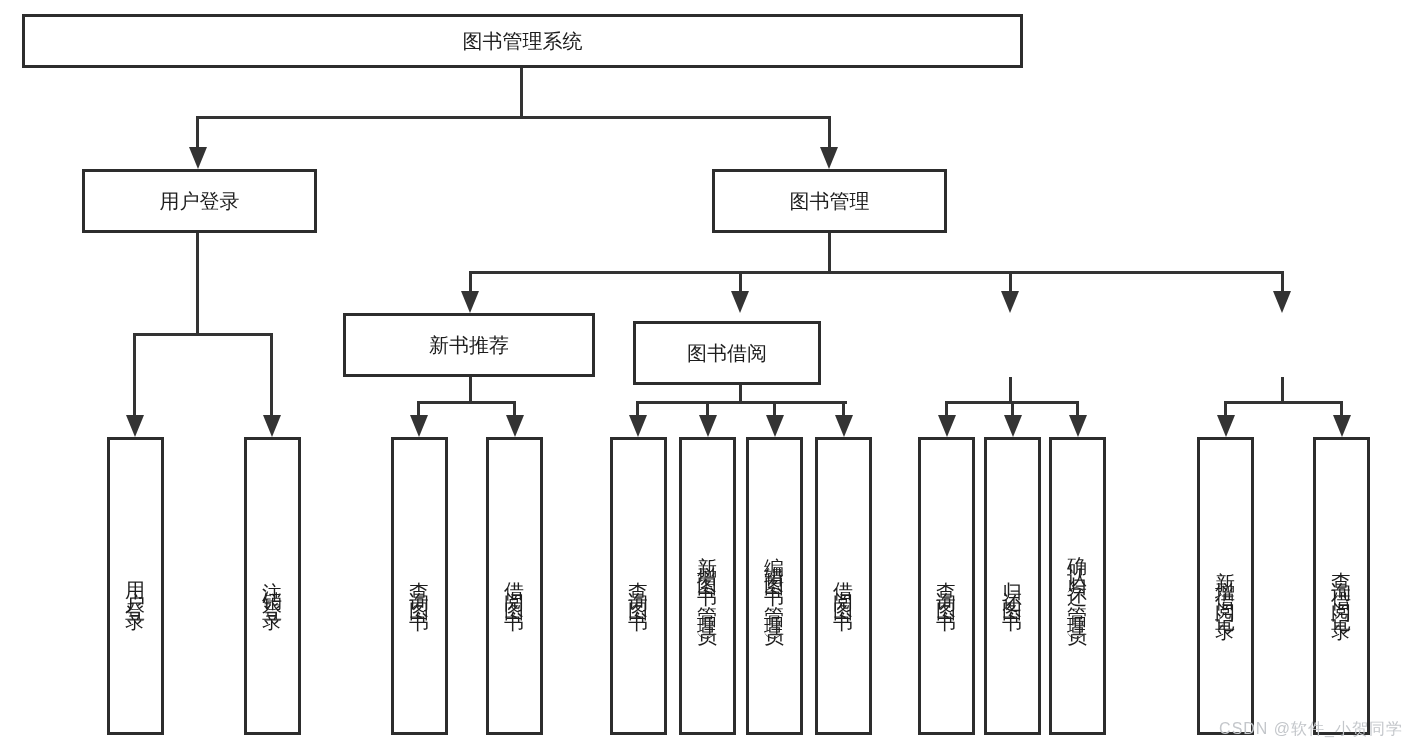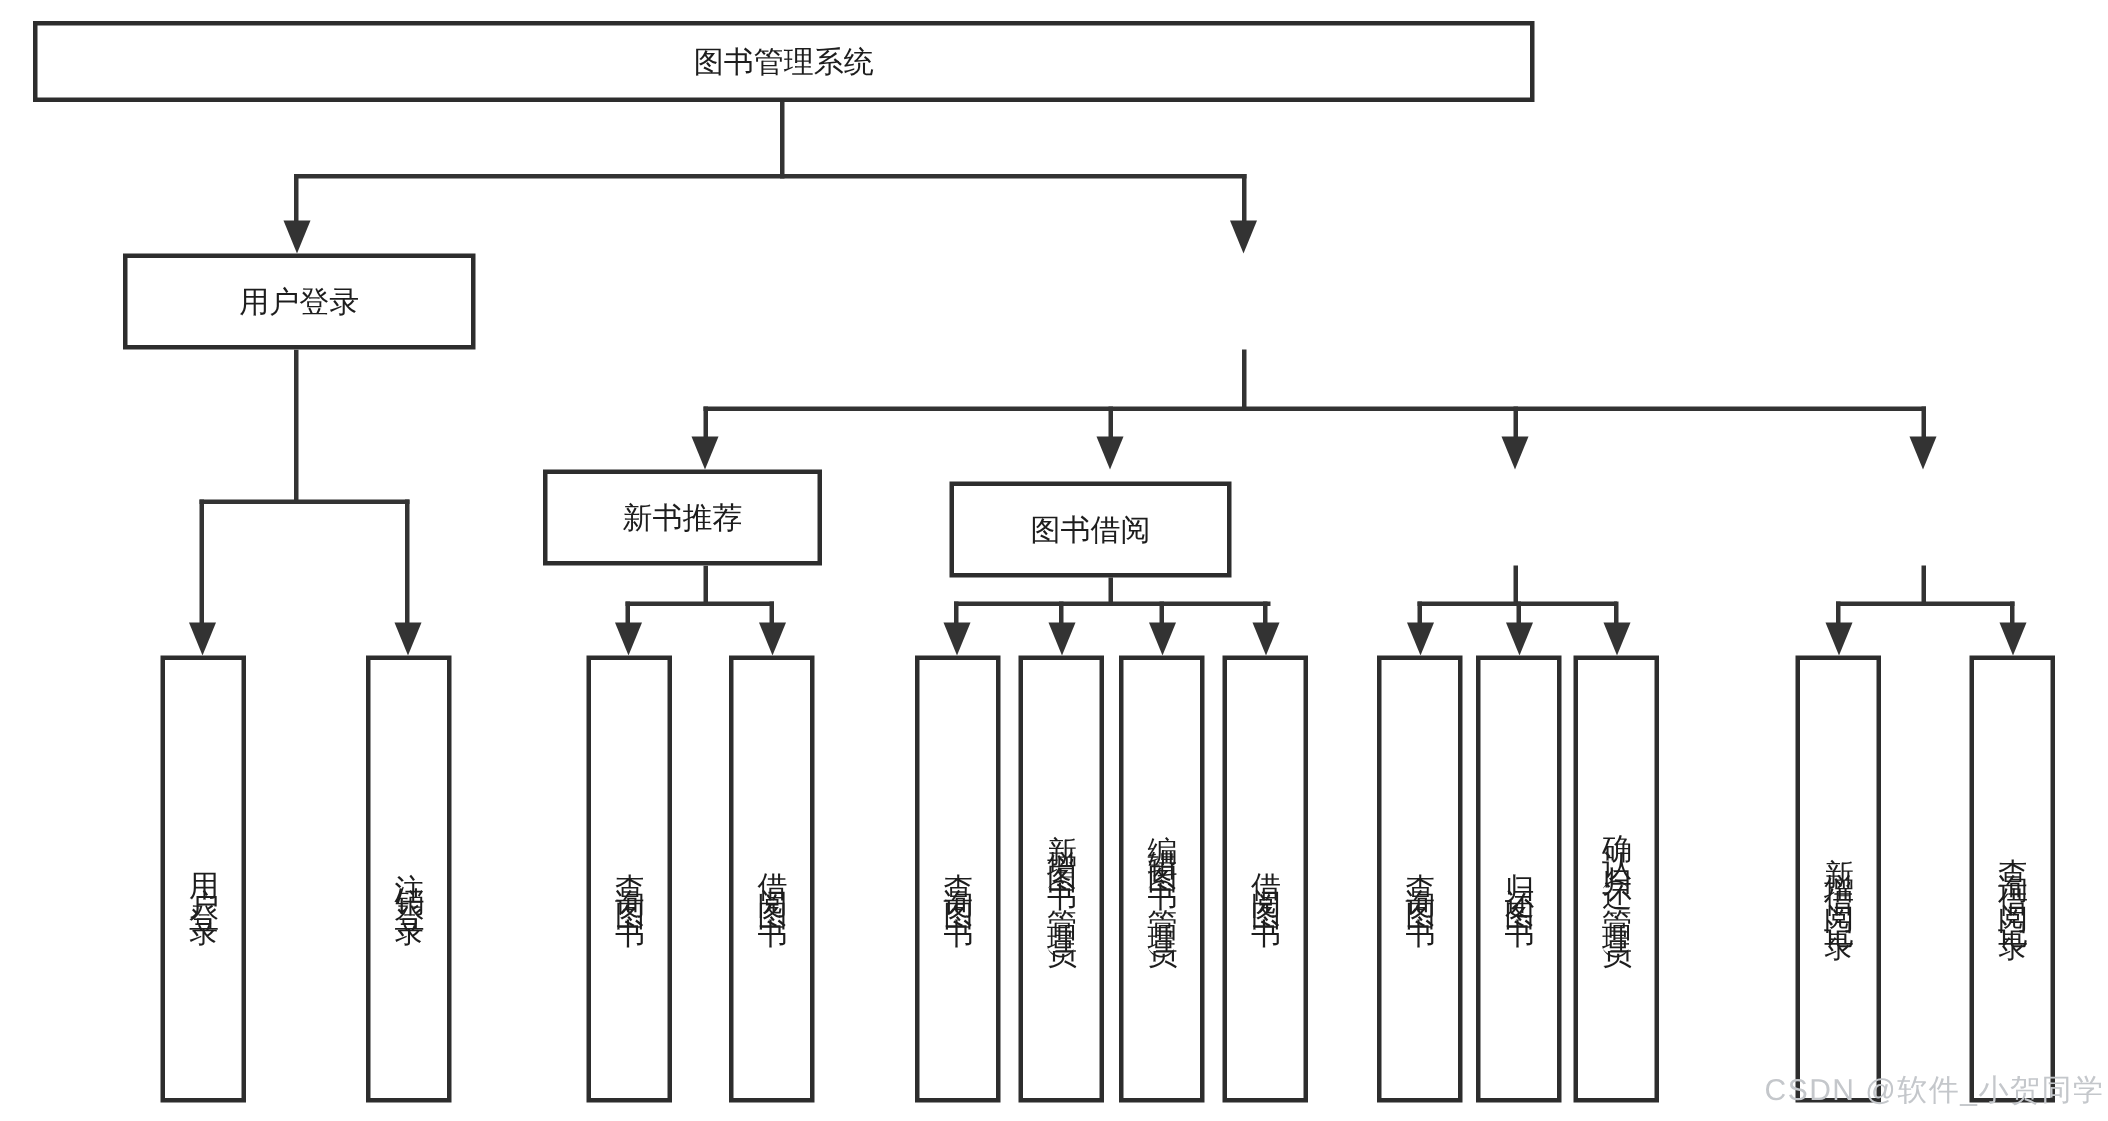--- a/index.html
+++ b/index.html
@@ -18,38 +18,41 @@
     letter-spacing:10px; line-height:1; white-space:normal;
   }
   .vl { position:absolute; width:3px; background:var(--line,#333); z-index:1; }
   .hl { position:absolute; height:3px; background:var(--line,#333); z-index:1; }
   .ar {
     position:absolute; width:0; height:0; z-index:1;
     border-left:9px solid transparent; border-right:9px solid transparent;
     border-top:22px solid var(--line,#333);
   }
   .wm {
-    position:absolute; right:2px; bottom:7px; font-size:20px;
+    position:absolute; right:2px; bottom:7px; font-size:16px;
     color:var(--watermark,#c4c7cb); z-index:6; letter-spacing:1px;
   }
 </style>
 </head>
 <body>
 
 <div class="canvas">
 
   <div class="box" style="left:22px;top:14px;width:1001px;height:54px">
     <span>图书管理系统</span>
   </div>
 
   <div class="box" style="left:82px;top:169px;width:235px;height:64px">
     <span>用户登录</span>
   </div>
+  <div class="box" style="left:712px;top:169px;width:235px;height:64px">
+    <span>图书管理</span>
+  </div>
 
-  <div class="box" style="left:362px;top:313px;width:186px;height:64px">
+  <div class="box" style="left:343px;top:313px;width:252px;height:64px">
     <span>新书推荐</span>
   </div>
   <div class="box" style="left:633px;top:321px;width:188px;height:64px">
     <span>图书借阅</span>
   </div>
 
   <div class="box leaf" style="left:107px;top:437px;width:57px;height:298px">
     <span class="v">用户登录</span>
   </div>
   <div class="box leaf" style="left:244px;top:437px;width:57px;height:298px">

